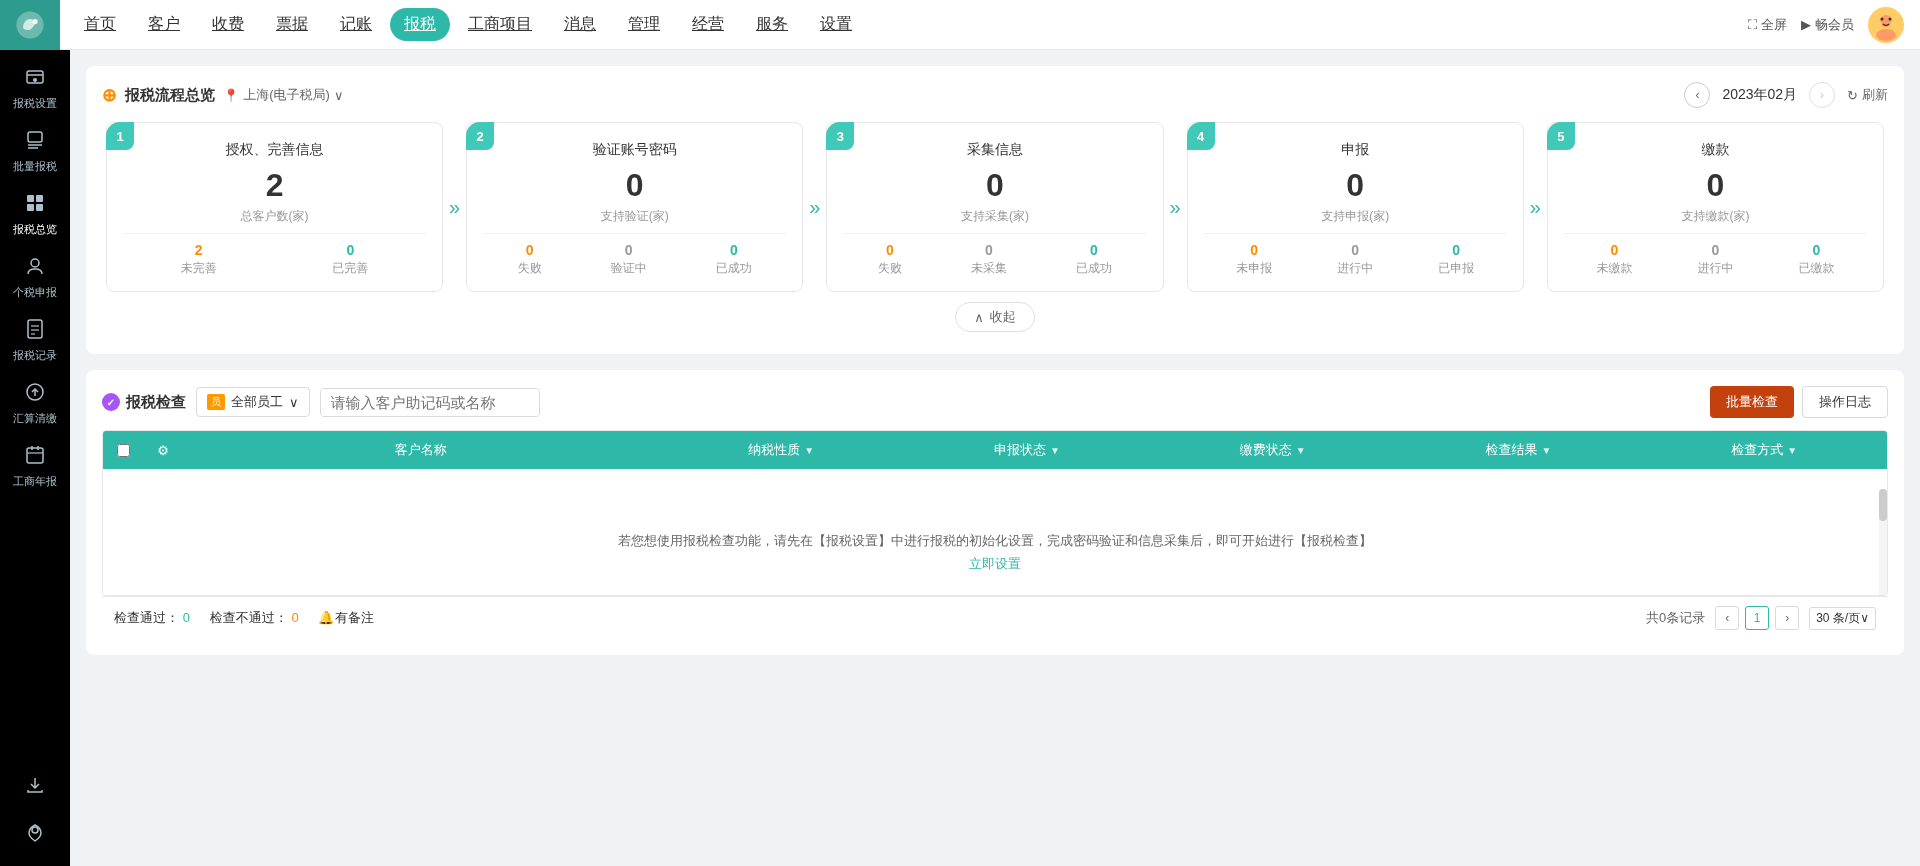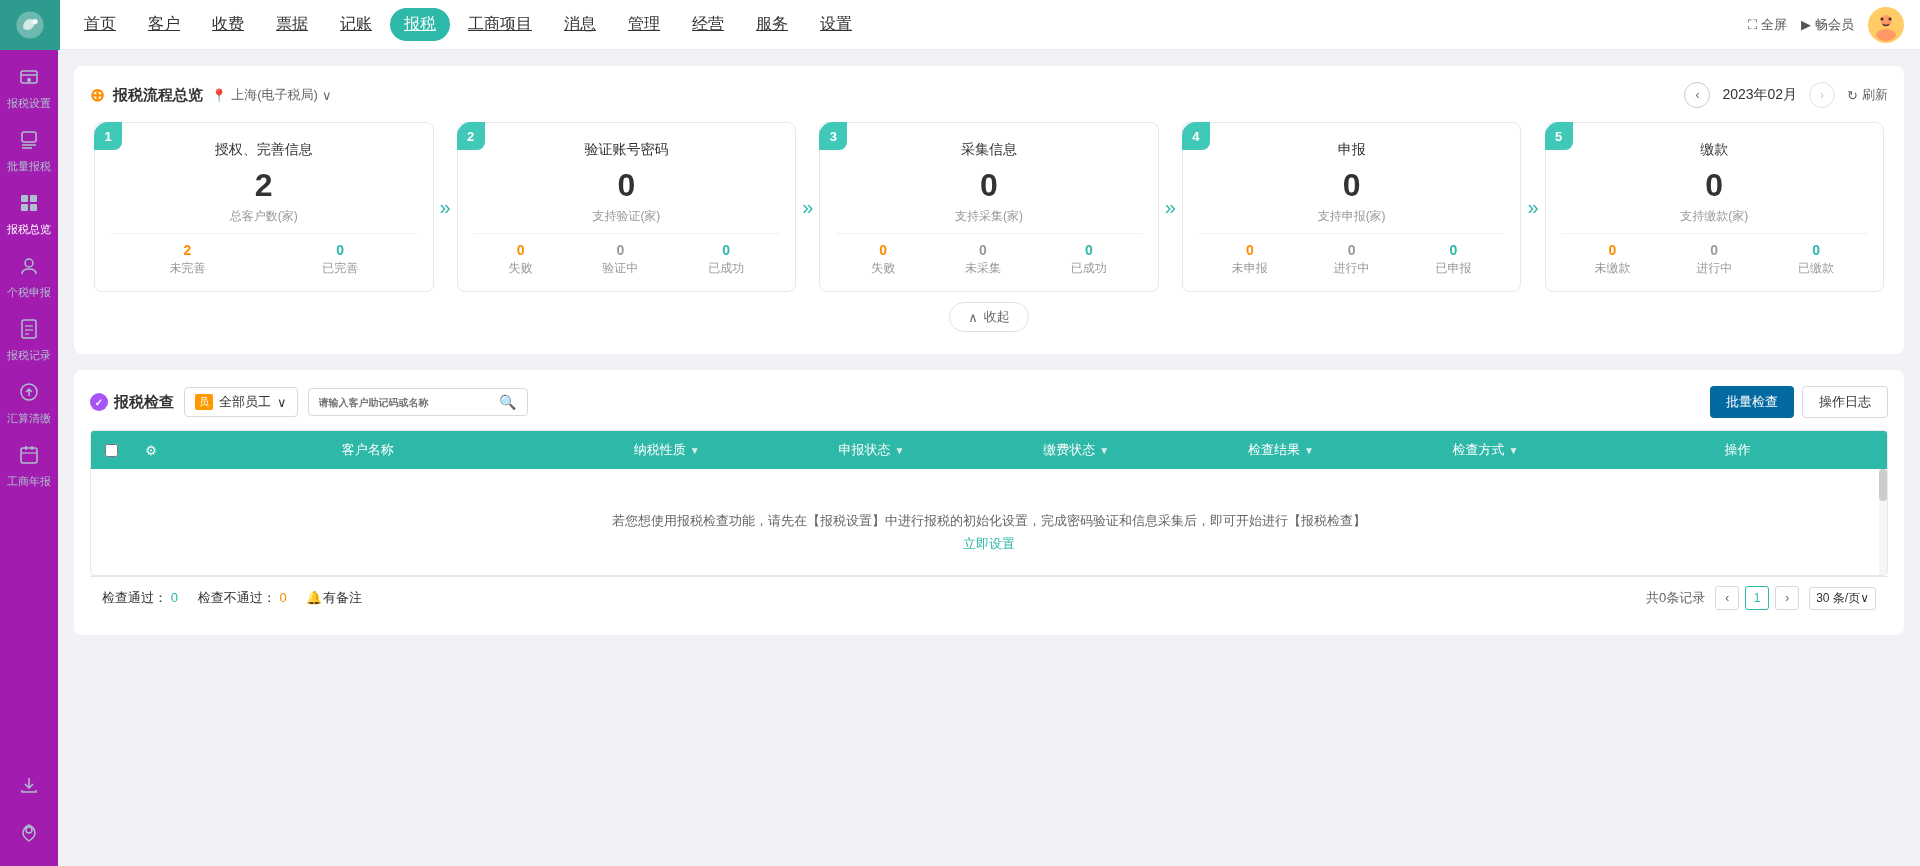--- a/index.html
+++ b/index.html
@@ -12,21 +12,21 @@
     .nav-items { display: flex; align-items: center; gap: 4px; flex: 1; }
     .nav-item { padding: 6px 14px; border-radius: 4px; cursor: pointer; font-size: 16px; color: #333; text-decoration: underline; }
     .nav-item.active { background: #2db8a8; color: #fff; border-radius: 20px; }
     .nav-right { display: flex; align-items: center; gap: 14px; font-size: 13px; color: #555; }
     .nav-right-item { display: flex; align-items: center; gap: 4px; cursor: pointer; }
 
     
     .main-layout { display: flex; flex: 1; overflow: hidden; }
 
     
-    .sidebar { width: 58px; background: #a21caf; display: flex; flex-direction: column; align-items: center; padding-top: 8px; gap: 2px; flex-shrink: 0; }
+    .sidebar { width: 70px; background: #000000; display: flex; flex-direction: column; align-items: center; padding-top: 8px; gap: 2px; flex-shrink: 0; }
     .sidebar-item { display: flex; flex-direction: column; align-items: center; padding: 8px 6px; cursor: pointer; color: #adc0cc; font-size: 11px; gap: 3px; width: 100%; text-align: center; border-radius: 4px; }
     .sidebar-item.active { color: #fff; }
     .sidebar-icon { font-size: 20px; }
     .sidebar-bottom { margin-top: auto; padding-bottom: 12px; display: flex; flex-direction: column; align-items: center; gap: 8px; }
     .sidebar-bottom-item { color: #adc0cc; font-size: 20px; cursor: pointer; padding: 6px; }
 
     
     .content { flex: 1; overflow-y: auto; padding: 16px; background: #f0f2f5; }
 
     
@@ -61,45 +61,45 @@
     .collapse-bar { display: flex; justify-content: center; padding: 10px 0 6px; }
     .collapse-btn { display: flex; align-items: center; gap: 6px; border: 1px solid #e0e0e0; border-radius: 20px; padding: 5px 18px; cursor: pointer; color: #666; font-size: 13px; background: #fff; }
 
     
     .section-header { display: flex; align-items: center; gap: 10px; margin-bottom: 12px; }
     .section-title { font-size: 15px; font-weight: bold; color: #333; display: flex; align-items: center; gap: 6px; }
     .section-icon { width: 18px; height: 18px; background: #a855f7; border-radius: 50%; display: flex; align-items: center; justify-content: center; color: #fff; font-size: 10px; flex-shrink: 0; }
     .filter-select { border: 1px solid #d9d9d9; border-radius: 4px; padding: 5px 10px; font-size: 13px; display: flex; align-items: center; gap: 6px; cursor: pointer; background: #fff; color: #333; }
     .filter-select .icon-box { background: #ff9900; color: #fff; font-size: 10px; padding: 1px 4px; border-radius: 2px; }
     .search-box { display: flex; align-items: center; border: 1px solid #d9d9d9; border-radius: 4px; overflow: hidden; flex: 1; max-width: 220px; background: #fff; }
-    .search-input { border: none; outline: none; padding: 5px 10px; font-size: 10px; flex: 1; font-weight: bold; }
+    .search-input { border: none; outline: none; padding: 5px 10px; font-size: 15px; flex: 1; }
     .search-btn { background: none; border: none; padding: 5px 10px; cursor: pointer; color: #999; font-size: 14px; }
     .action-buttons { margin-left: auto; display: flex; gap: 8px; }
-    .btn-orange { background: #0369a1; color: #fff; border: none; border-radius: 4px; padding: 6px 16px; cursor: pointer; font-size: 13px; }
+    .btn-orange { background: #c2410c; color: #fff; border: none; border-radius: 4px; padding: 6px 16px; cursor: pointer; font-size: 13px; }
     .btn-outline { background: #fff; color: #333; border: 1px solid #d9d9d9; border-radius: 4px; padding: 6px 16px; cursor: pointer; font-size: 13px; }
 
     
     .table-wrap { border: 1px solid #e8e8e8; border-radius: 4px; overflow: hidden; }
     .table-header { display: flex; background: #2db8a8; color: #fff; font-size: 13px; }
     .th { padding: 10px 8px; display: flex; align-items: center; gap: 4px; font-size: 13px; }
     .th-checkbox { width: 40px; justify-content: center; flex-shrink: 0; }
     .th-gear { width: 40px; justify-content: center; flex-shrink: 0; }
     .th-name { flex: 2; justify-content: center; }
     .th-tax { flex: 1; justify-content: center; }
     .th-declare { flex: 1; justify-content: center; }
     .th-pay { flex: 1; justify-content: center; }
     .th-result { flex: 1; justify-content: center; }
     .th-method { flex: 1; justify-content: center; align-items: center; }
     .th-action { flex: 1.5; justify-content: center; }
     .filter-icon { font-size: 10px; opacity: 0.8; }
     .table-empty { display: flex; flex-direction: column; align-items: center; justify-content: center; padding: 40px 20px; color: #666; font-size: 13px; line-height: 1.8; }
     .link-text { color: #2db8a8; cursor: pointer; }
 
     
-    .table-scroll { height: 106px; overflow-y: auto; position: relative; }
+    .table-scroll { height: 106px; overflow-y: auto; position: relative; margin-top: 20px; }
     .scrollbar-track { position: absolute; right: 0; top: 0; width: 8px; height: 100%; background: #f5f5f5; }
     .scrollbar-thumb { position: absolute; right: 0; top: 0; width: 8px; height: 30%; background: #ccc; border-radius: 4px; }
 
     
     .table-footer { display: flex; align-items: center; padding: 9px 12px; background: #fff; border-top: 1px solid #e8e8e8; font-size: 13px; color: #333; gap: 20px; }
     .footer-left { display: flex; gap: 20px; }
     .footer-right { margin-left: auto; display: flex; align-items: center; gap: 10px; }
     .page-info { color: #666; }
     .page-nav { display: flex; align-items: center; gap: 6px; }
     .page-btn { width: 24px; height: 24px; border: 1px solid #d9d9d9; border-radius: 3px; display: flex; align-items: center; justify-content: center; cursor: pointer; font-size: 12px; color: #666; background: #fff; }
@@ -440,21 +440,20 @@
             <span class="filter-icon">▼</span>
           </div>
           <div class="th th-result">
             <span>检查结果</span>
             <span class="filter-icon">▼</span>
           </div>
           <div class="th th-method">
             <span>检查方式</span>
             <span class="filter-icon">▼</span>
           </div>
-          <div class="th th-action">操作</div>
         </div>
 
         <div class="table-scroll">
           <div class="table-empty">
             <div>若您想使用报税检查功能，请先在【报税设置】中进行报税的初始化设置，完成密码验证和信息采集后，即可开始进行【报税检查】</div>
             <div class="link-text">立即设置</div>
           </div>
           <div class="scrollbar-track">
             <div class="scrollbar-thumb"></div>
           </div>

